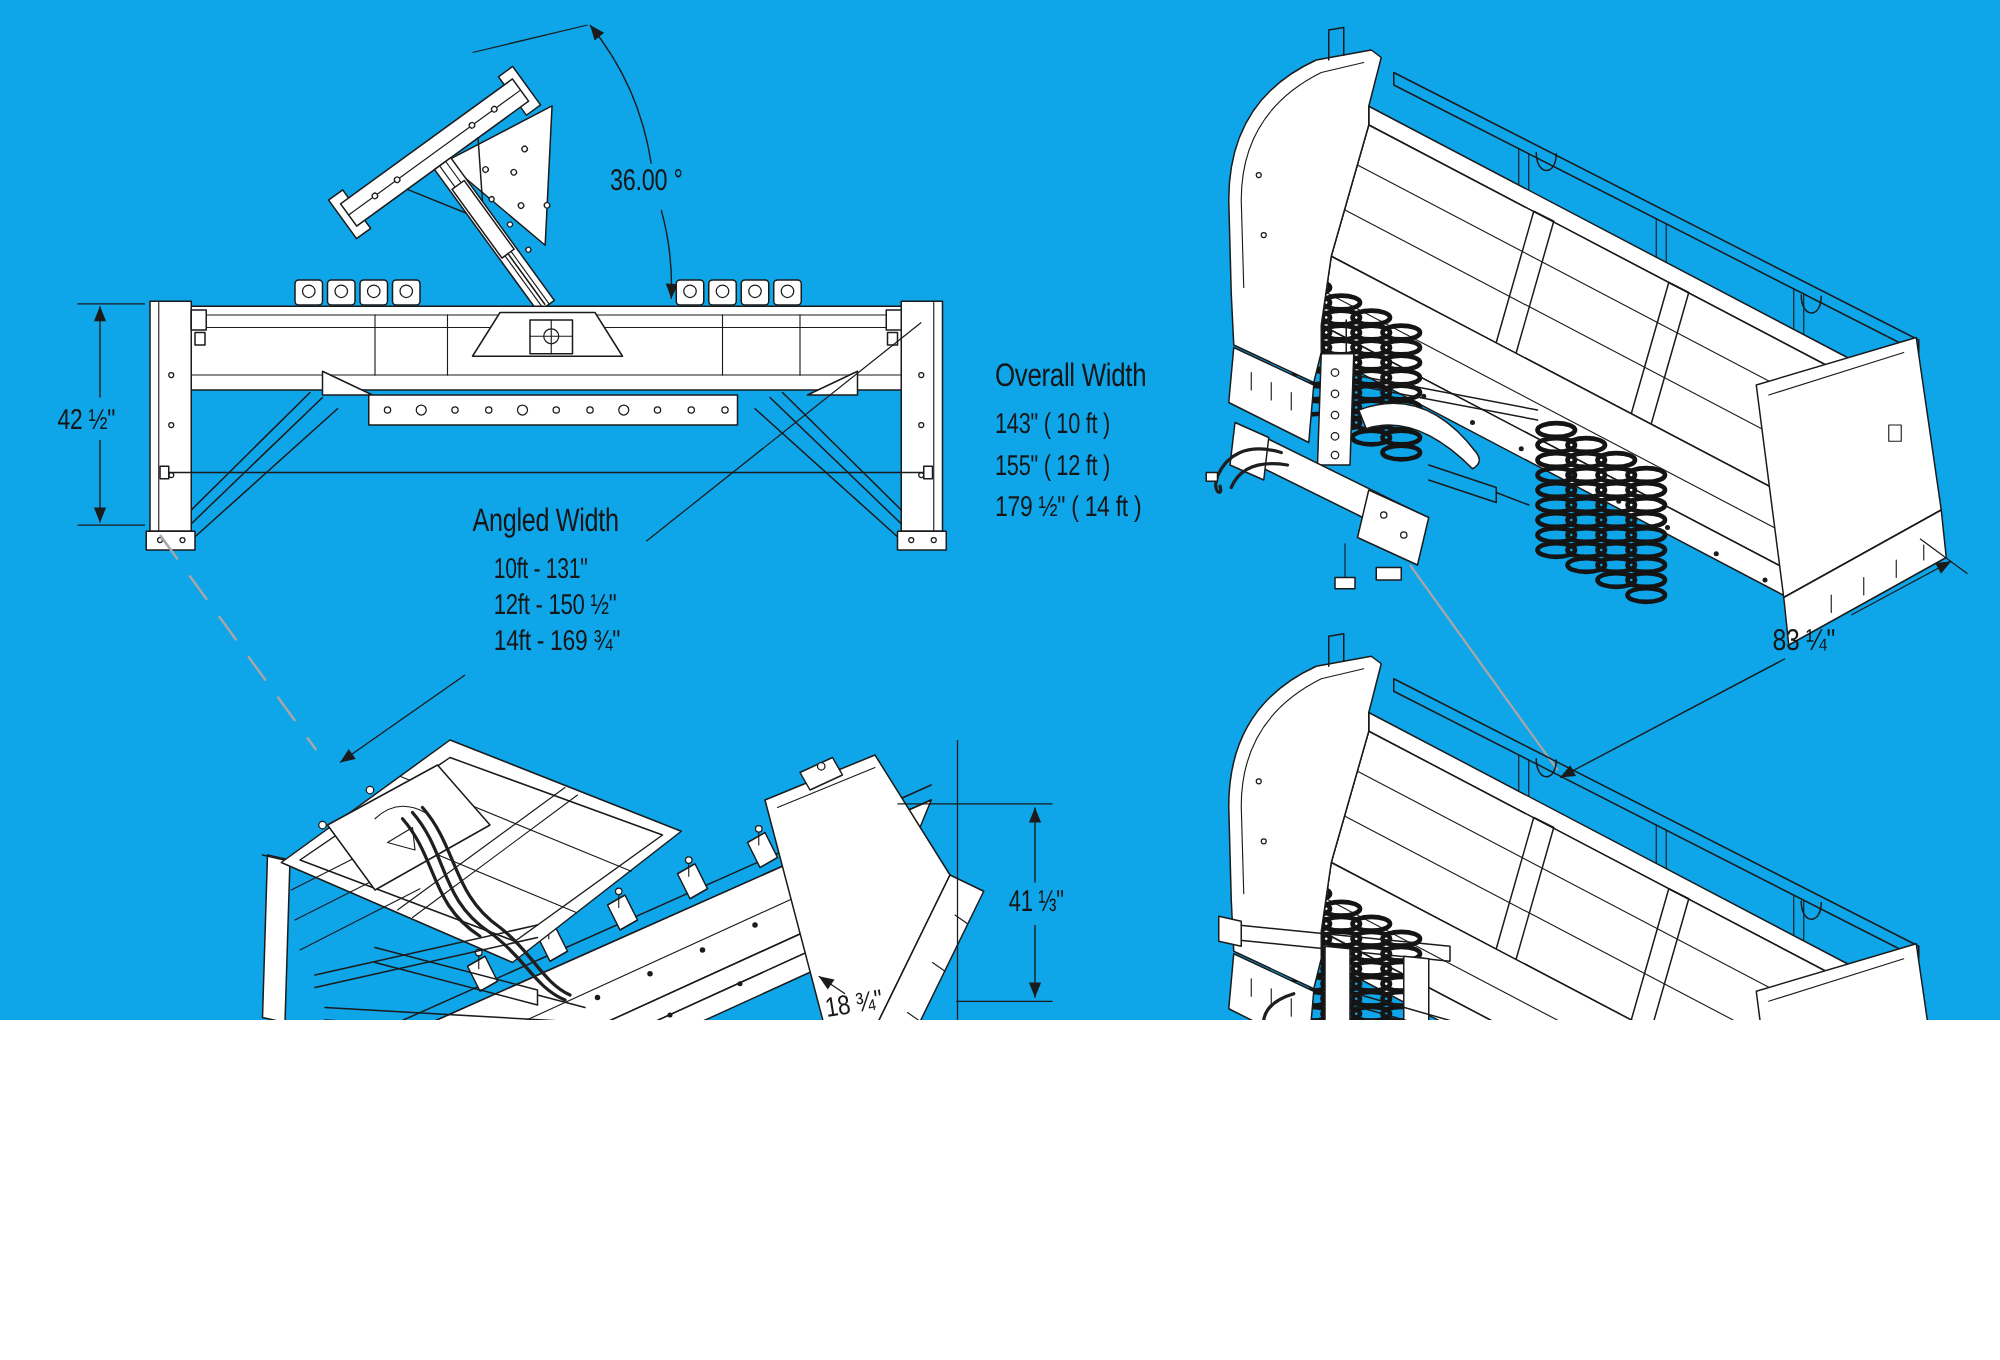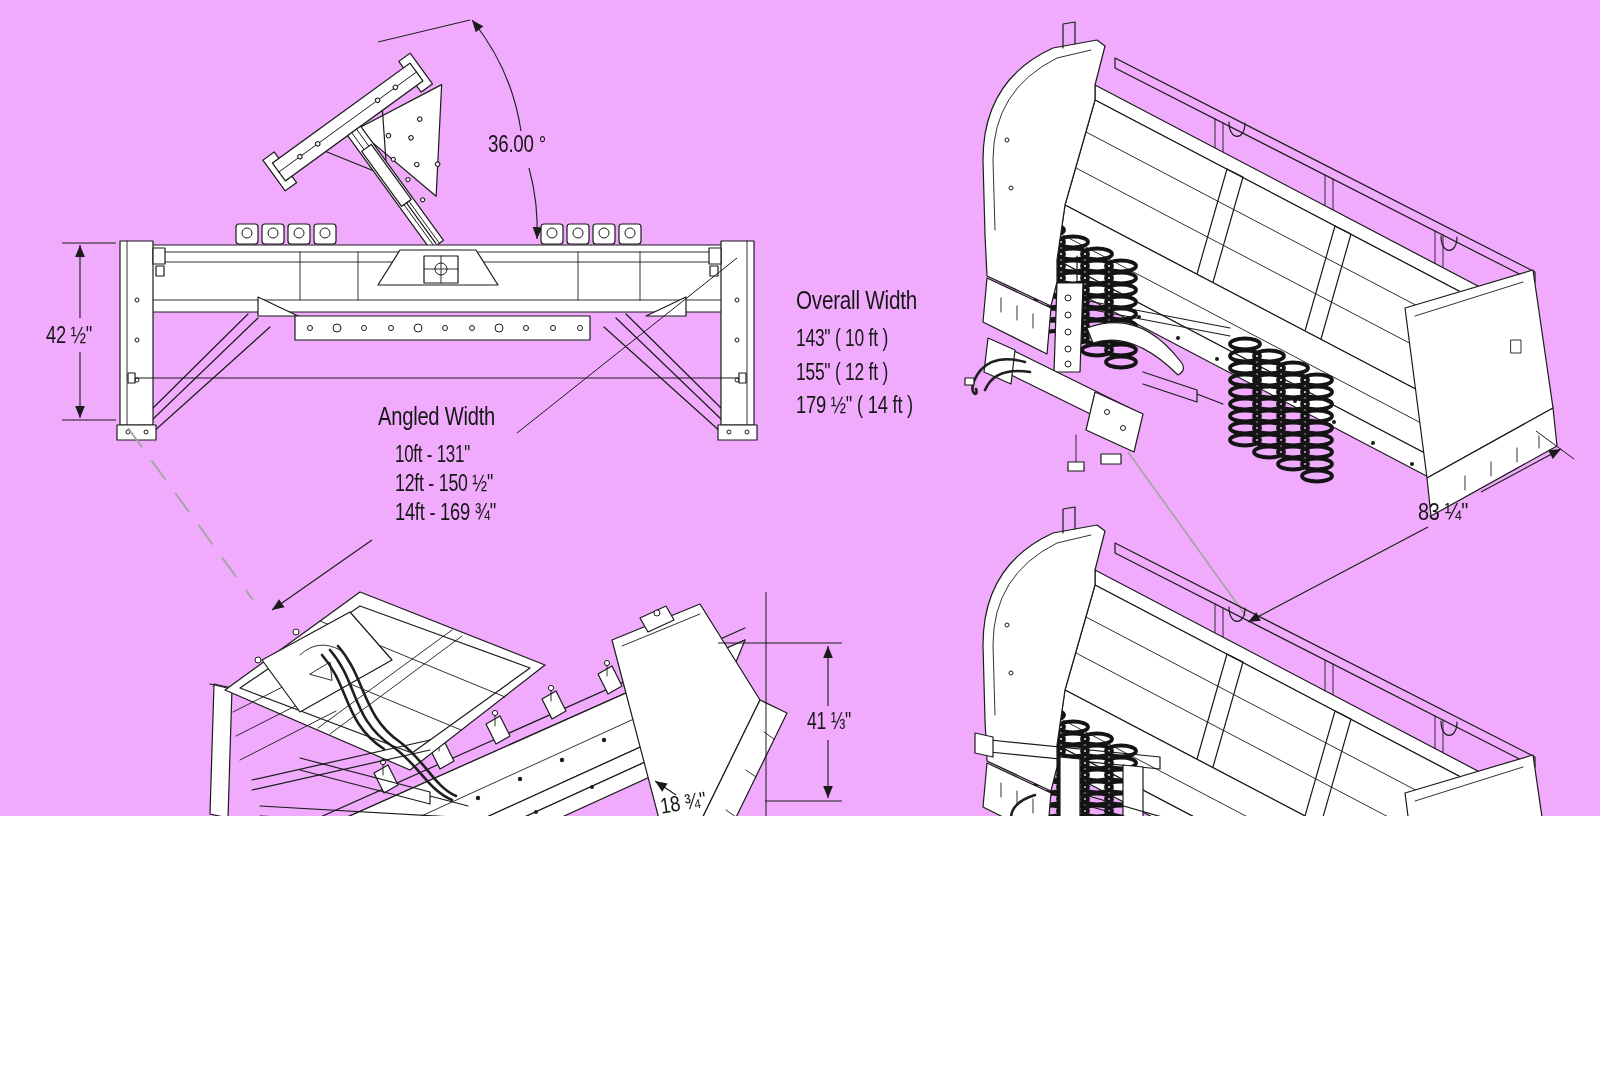--- a/index.html
+++ b/index.html
@@ -1,16 +1,16 @@
 <!DOCTYPE html>
 <html><head>
 <meta charset="utf-8">
 <style>
   html,body{margin:0;padding:0;background:#fff}
-  .stage{position:relative;width:1600px;height:816px;background:#f0abfc;overflow:hidden;
+  .stage{position:relative;width:1600px;height:816px;background:#0ea5e9;overflow:hidden;
          font-family:"Liberation Sans", sans-serif;text-align:right;}
   .stage svg{position:absolute;left:0;top:0}
   svg text{font-family:"Liberation Sans", sans-serif;fill:#161616;letter-spacing:-0.3px}
   .t26{font-size:26px}
   .t24{font-size:24px}
   .t23{font-size:23px}
   .t22{font-size:22px}
   .ln{fill:none;stroke:#1b1b1b;stroke-width:1.2;stroke-linejoin:round;stroke-linecap:round}
   .fw{fill:#ffffff;stroke:#1b1b1b;stroke-width:1.2;stroke-linejoin:round}
   .thin{stroke-width:0.9}

